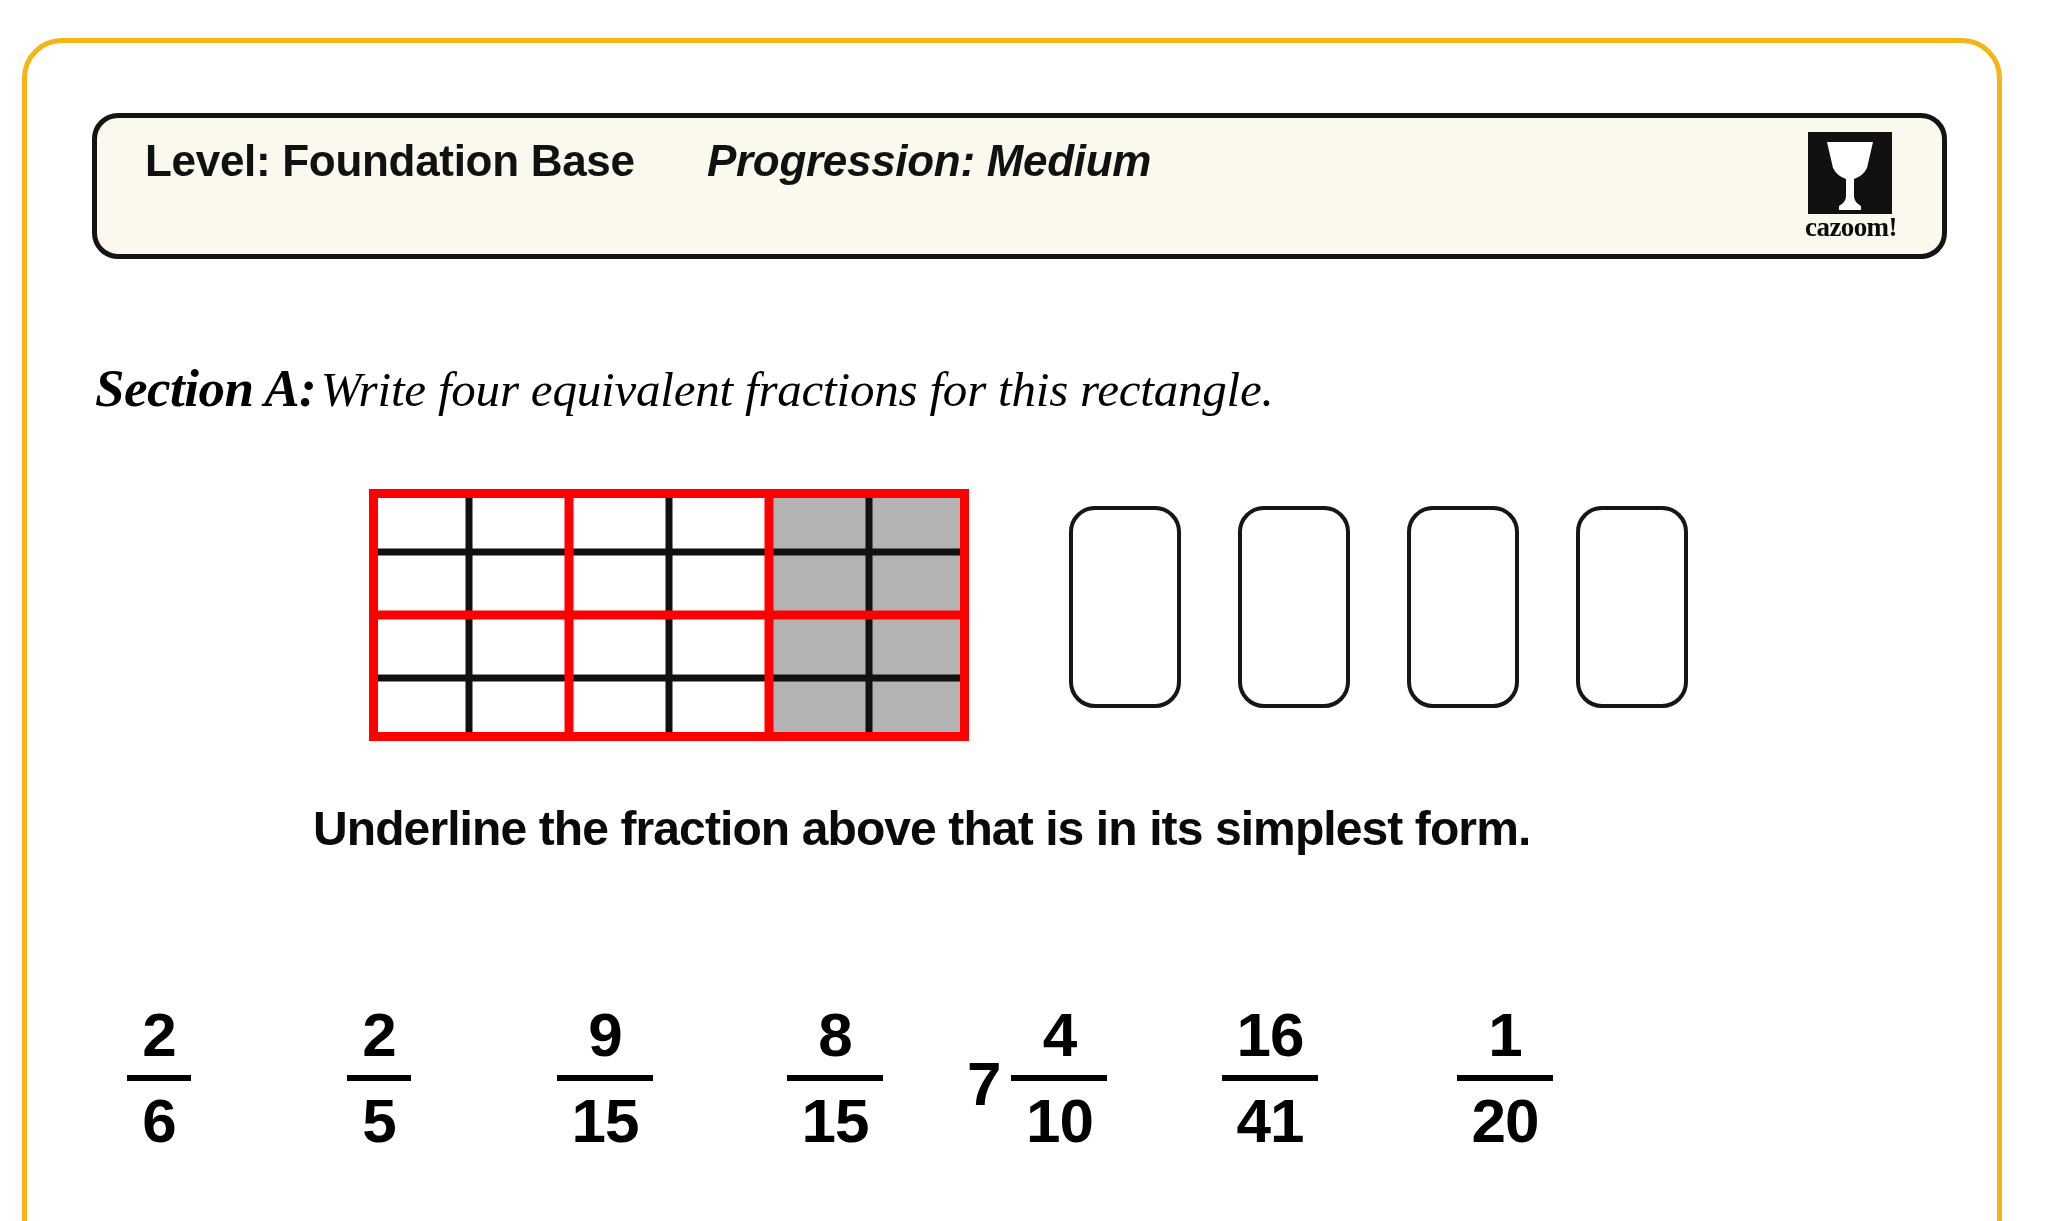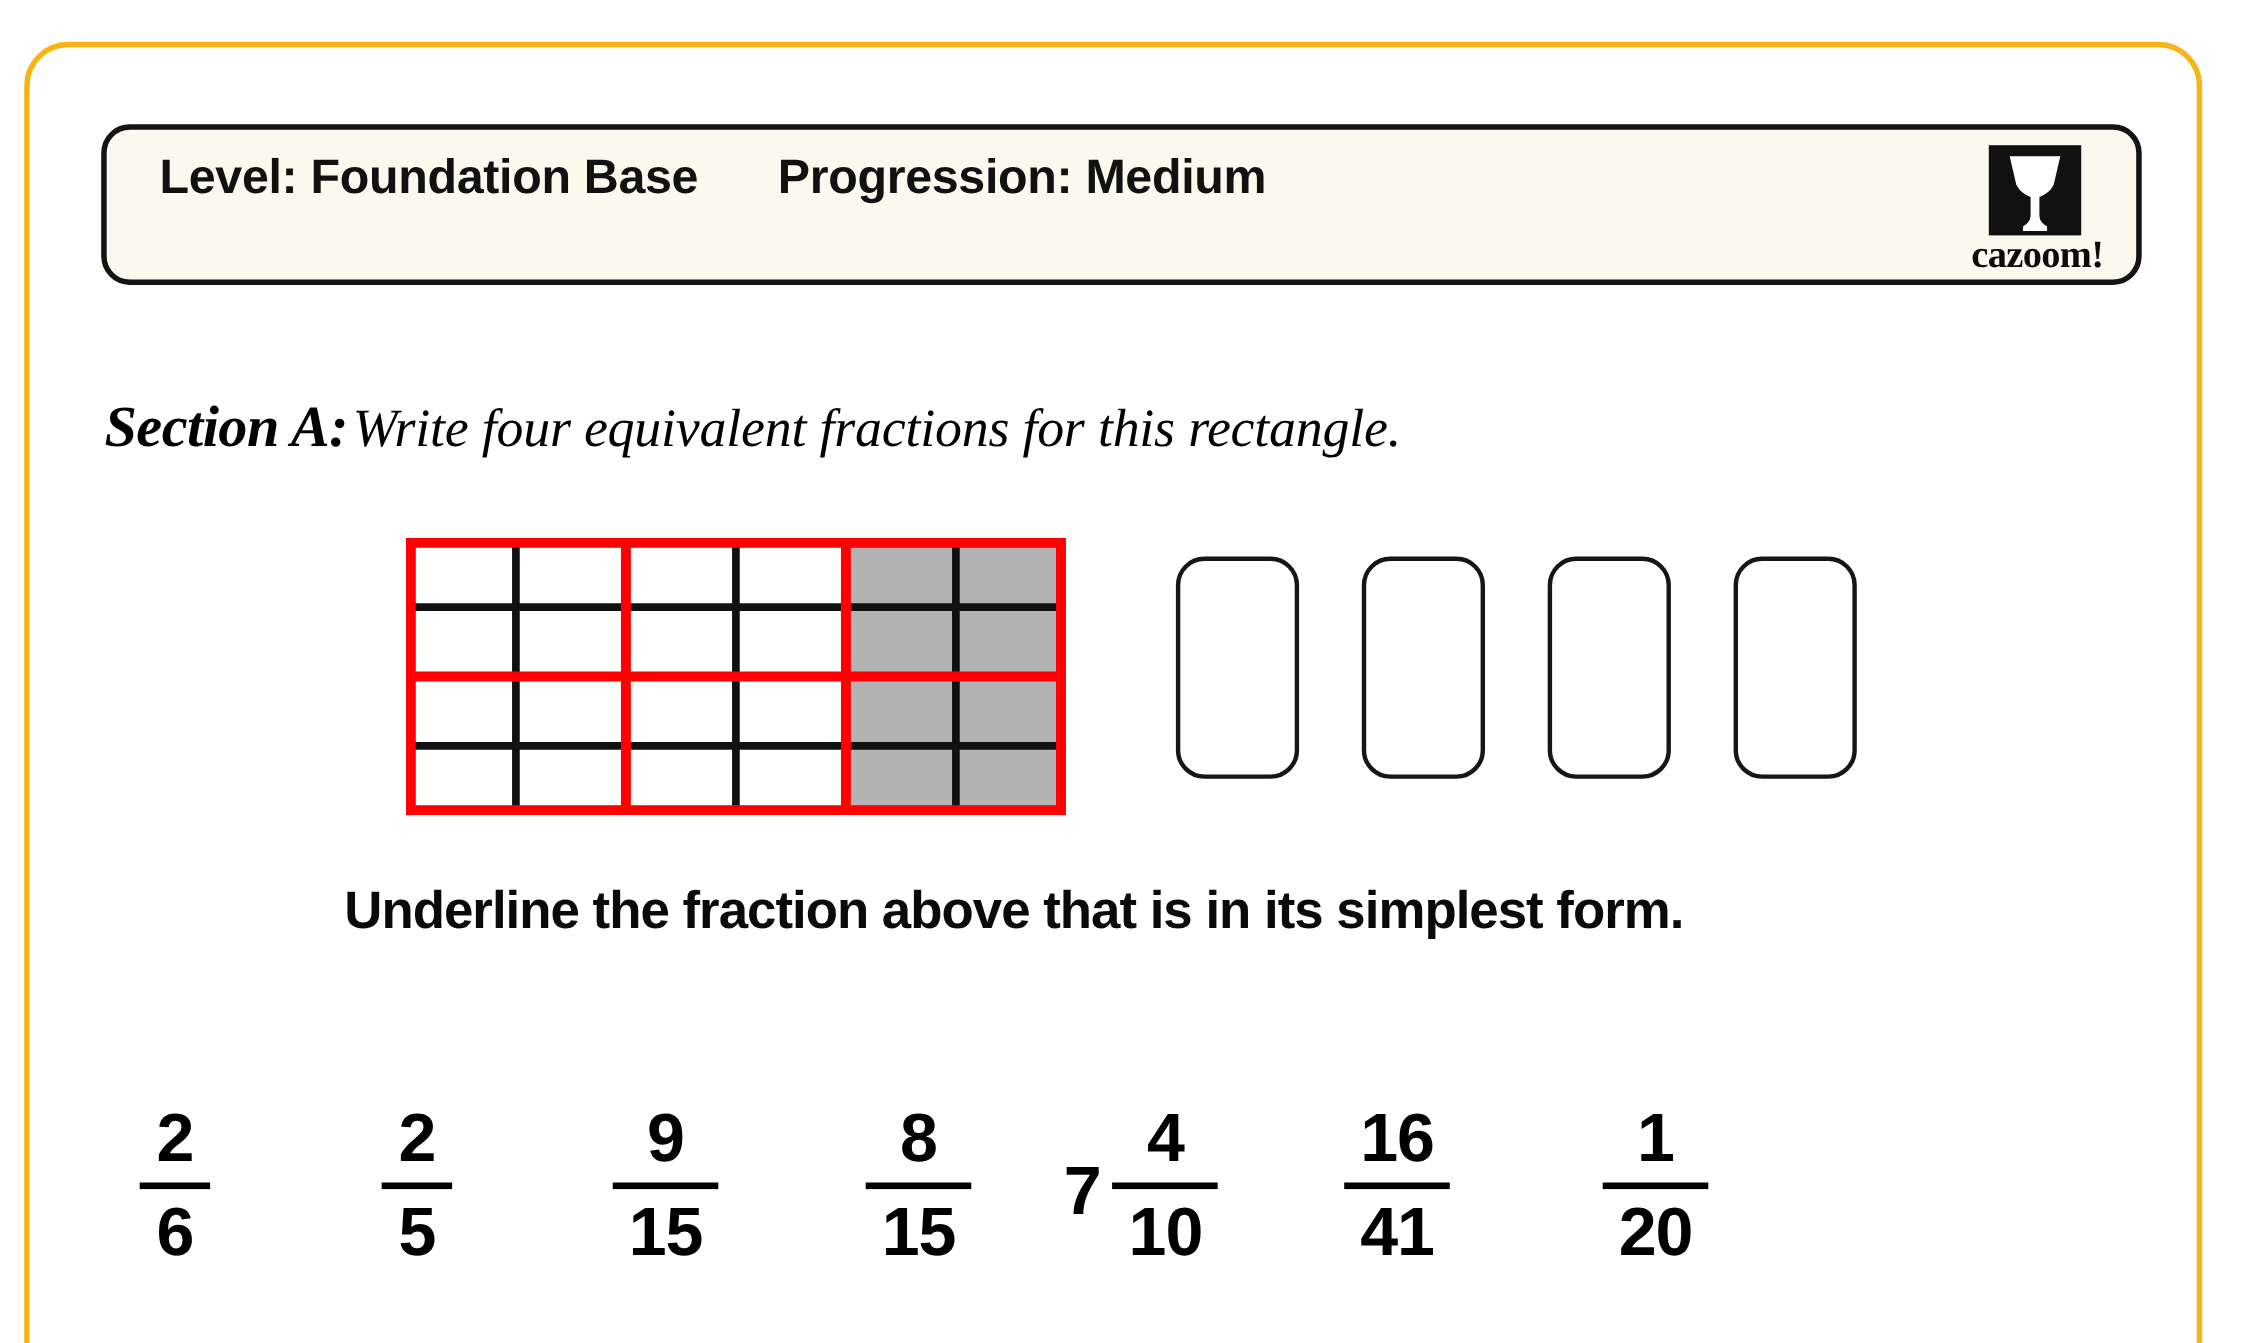--- a/index.html
+++ b/index.html
@@ -50,21 +50,21 @@
   .meta-text {
     position: absolute;
     font-family: "Liberation Sans", sans-serif;
     font-weight: bold;
     font-size: 44px;
     color: #111111;
     letter-spacing: -0.3px;
     white-space: nowrap;
   }
   #meta-level { left: 0px; top: 0px; }
-  #meta-progression { left: 562px; top: 0px; }
+  #meta-progression { left: 562px; top: 0px; font-style: italic; }
 
   #worksheet-title {
     position: absolute;
     left: 42px;
     top: 48px;
     font-family: "Liberation Sans", sans-serif;
     font-weight: bold;
     font-size: 70px;
     line-height: 76px;
     color: #0b0b0b;
@@ -98,21 +98,21 @@
     margin-left: -29px;
   }
   #logo-word {
     position: absolute;
     left: 0px;
     top: 80px;
     width: 118px;
     text-align: center;
     font-family: "Liberation Serif", serif;
     font-weight: bold;
-    font-size: 35px;
+    font-size: 27px;
     letter-spacing: -0.6px;
     color: #0c0c0c;
   }
 
   
   .section-line {
     position: absolute;
     white-space: nowrap;
     text-align: center;
   }

